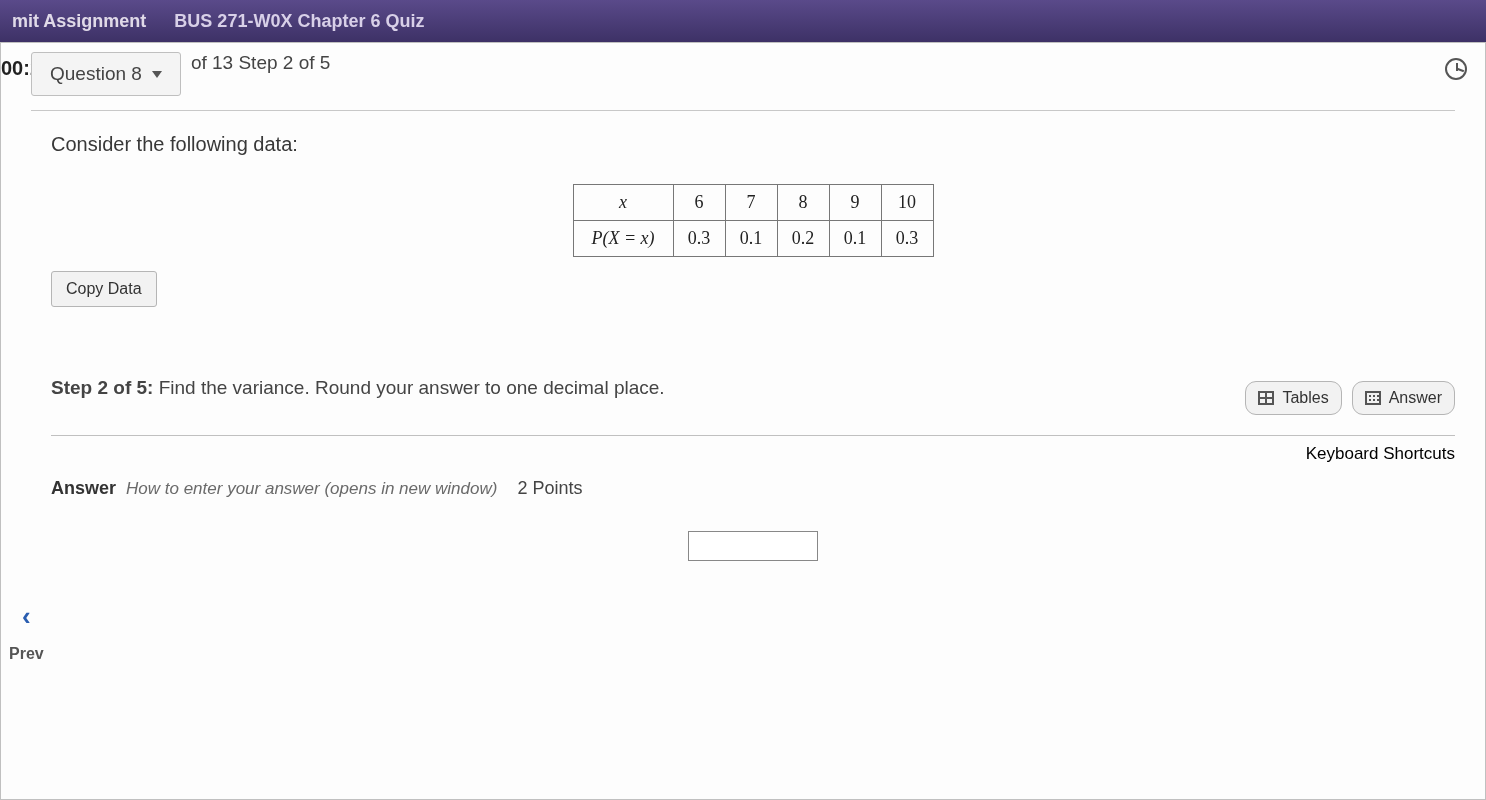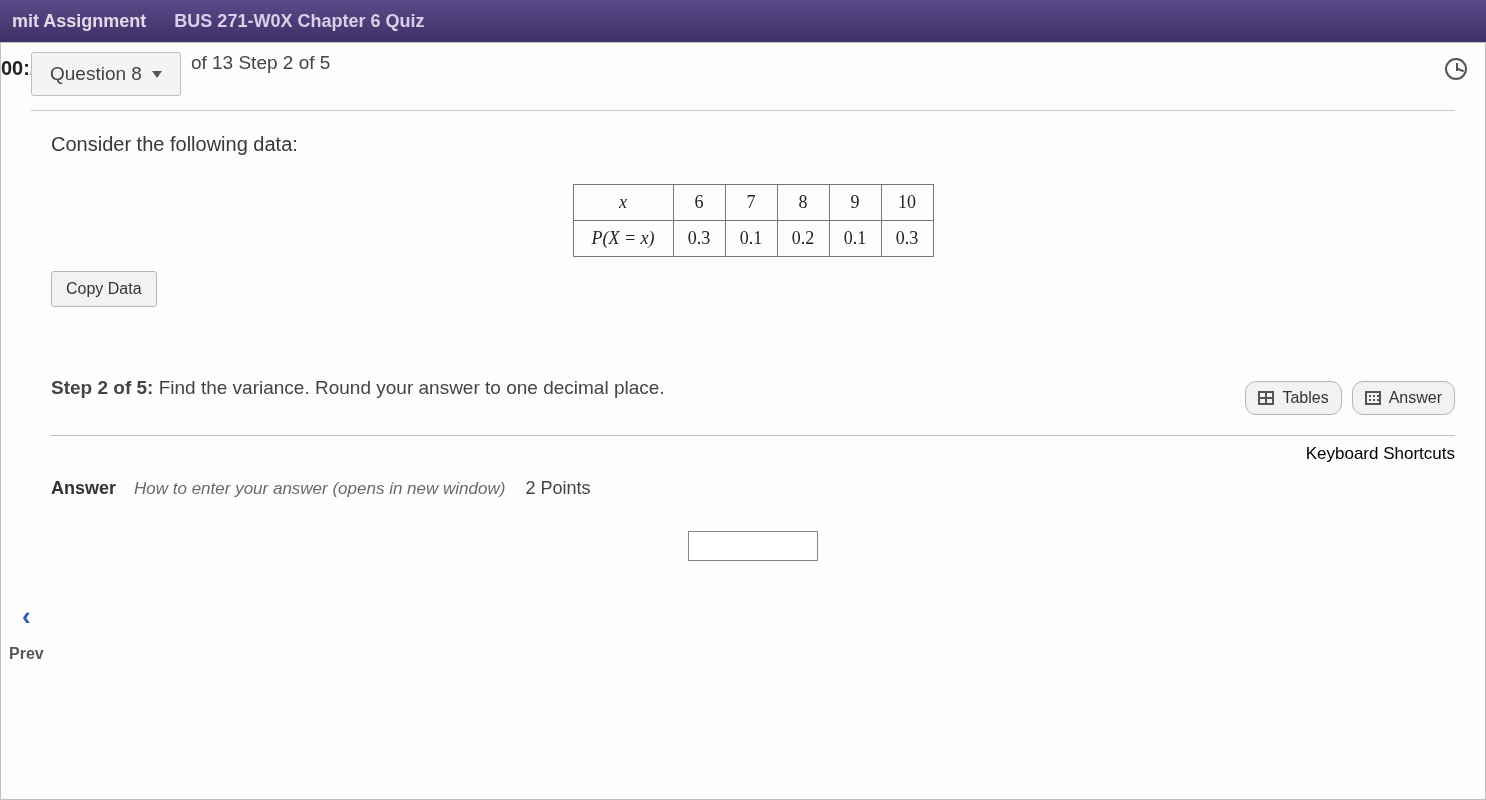--- a/index.html
+++ b/index.html
@@ -166,21 +166,21 @@
 }
 .kbd-shortcuts-link { font-size: 17px; color: #000000; cursor: pointer; }
 .answer-row {
   display: flex;
   align-items: flex-end;
   gap: 10px;
   margin-top: 14px;
   font-size: 18px;
 }
 .answer-label { font-weight: 700; color: #333; }
-.answer-help { font-style: italic; color: #6a6a6a; font-size: 17px; margin-right: 10px; margin-left: 8px; }
+.answer-help { font-style: italic; color: #6a6a6a; font-size: 17px; margin-right: 10px; }
 .points { color: #444; }
 .input-row { display: flex; justify-content: center; margin-top: 32px; }
 .answer-input {
   width: 130px;
   height: 30px;
   border: 1px solid #888;
   background: #fff;
   font-size: 16px;
   padding: 2px 6px;
 }

